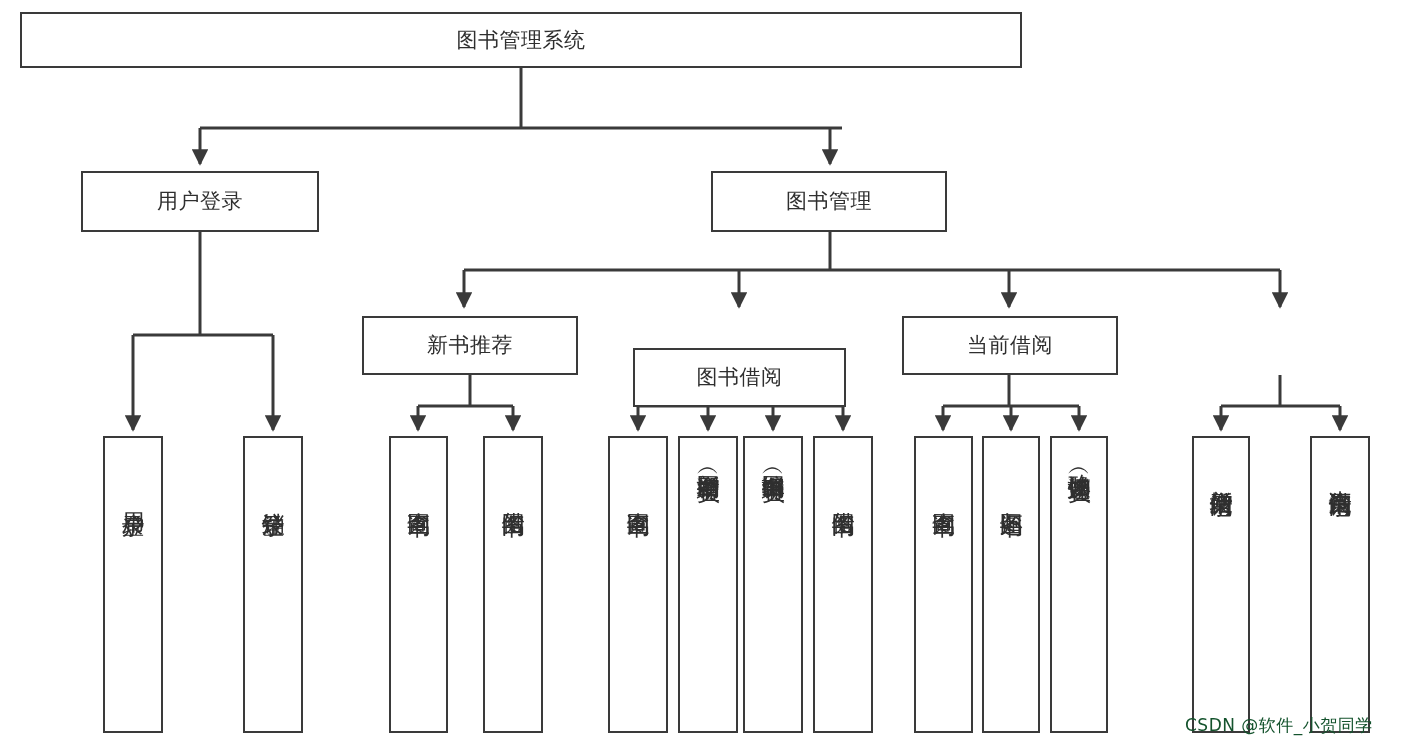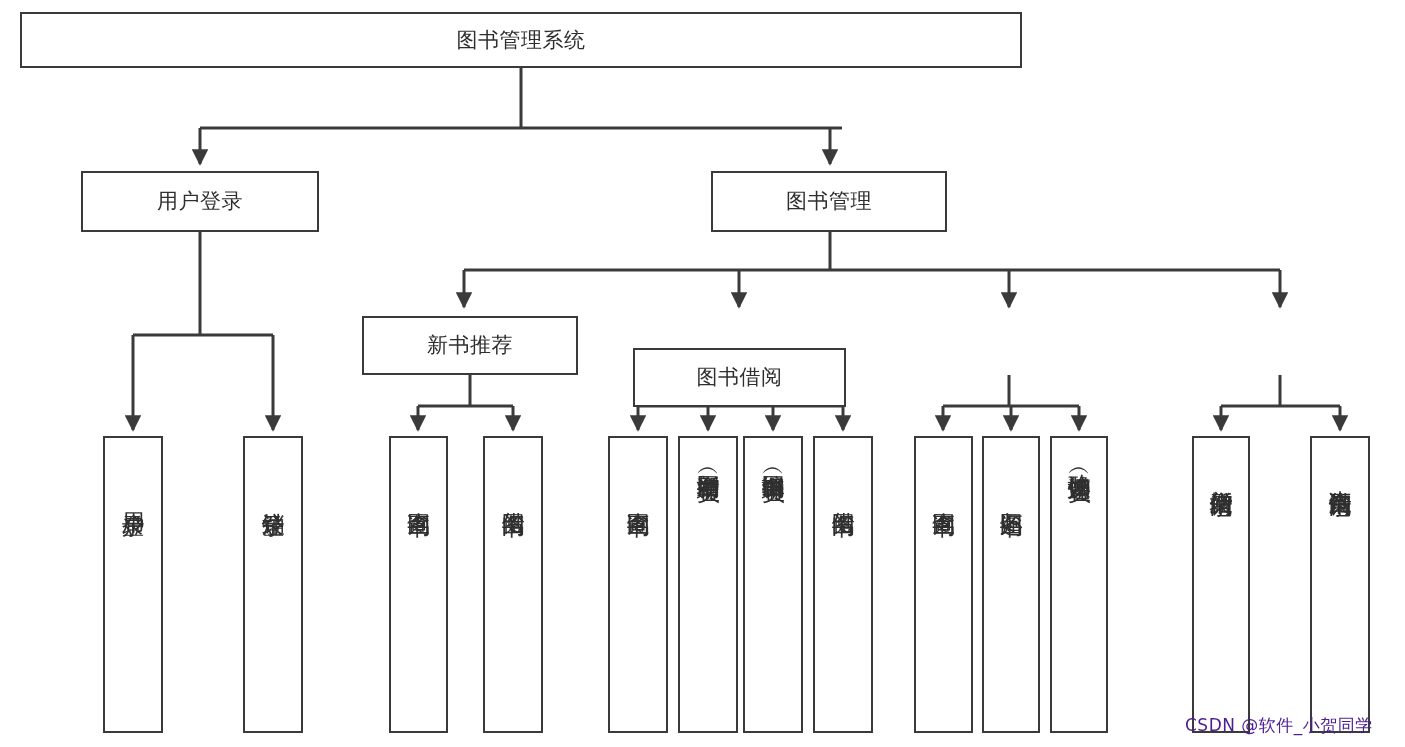--- a/index.html
+++ b/index.html
@@ -67,21 +67,21 @@
     padding-top: 34px;
   }
   .node.vert.pad-top-small {
     padding-top: 18px;
   }
   #watermark {
     position: absolute;
     left: 1185px;
     top: 714px;
     font-size: 17px;
-    color: #4c1d95;
+    color: #14532d;
     letter-spacing: 0.5px;
     white-space: nowrap;
     pointer-events: none;
     font-family: "DejaVu Sans", "Liberation Sans", sans-serif;
   }
 </style>
 </head>
 <body>
 
 <div id="diagram-root">
@@ -149,20 +149,23 @@
   <div class="node horiz" style="left:711px; top:171px; width:236px; height:61px;">
     <span class="label">图书管理</span>
   </div>
 
   <div class="node horiz" style="left:362px; top:316px; width:216px; height:59px;">
     <span class="label">新书推荐</span>
   </div>
   <div class="node horiz" style="left:633px; top:316px; width:213px; height:59px;margin-top:32px;">
     <span class="label">图书借阅</span>
   </div>
+  <div class="node horiz" style="left:902px; top:316px; width:216px; height:59px;">
+    <span class="label">当前借阅</span>
+  </div>
 
   <div class="node vert pad-top" style="left:103px; top:436px; width:60px; height:297px;">
     <span class="label">用户登录</span>
   </div>
   <div class="node vert pad-top" style="left:243px; top:436px; width:60px; height:297px;">
     <span class="label">注销登录</span>
   </div>
 
   <div class="node vert pad-top" style="left:389px; top:436px; width:59px; height:297px;">
     <span class="label">查询图书</span>

